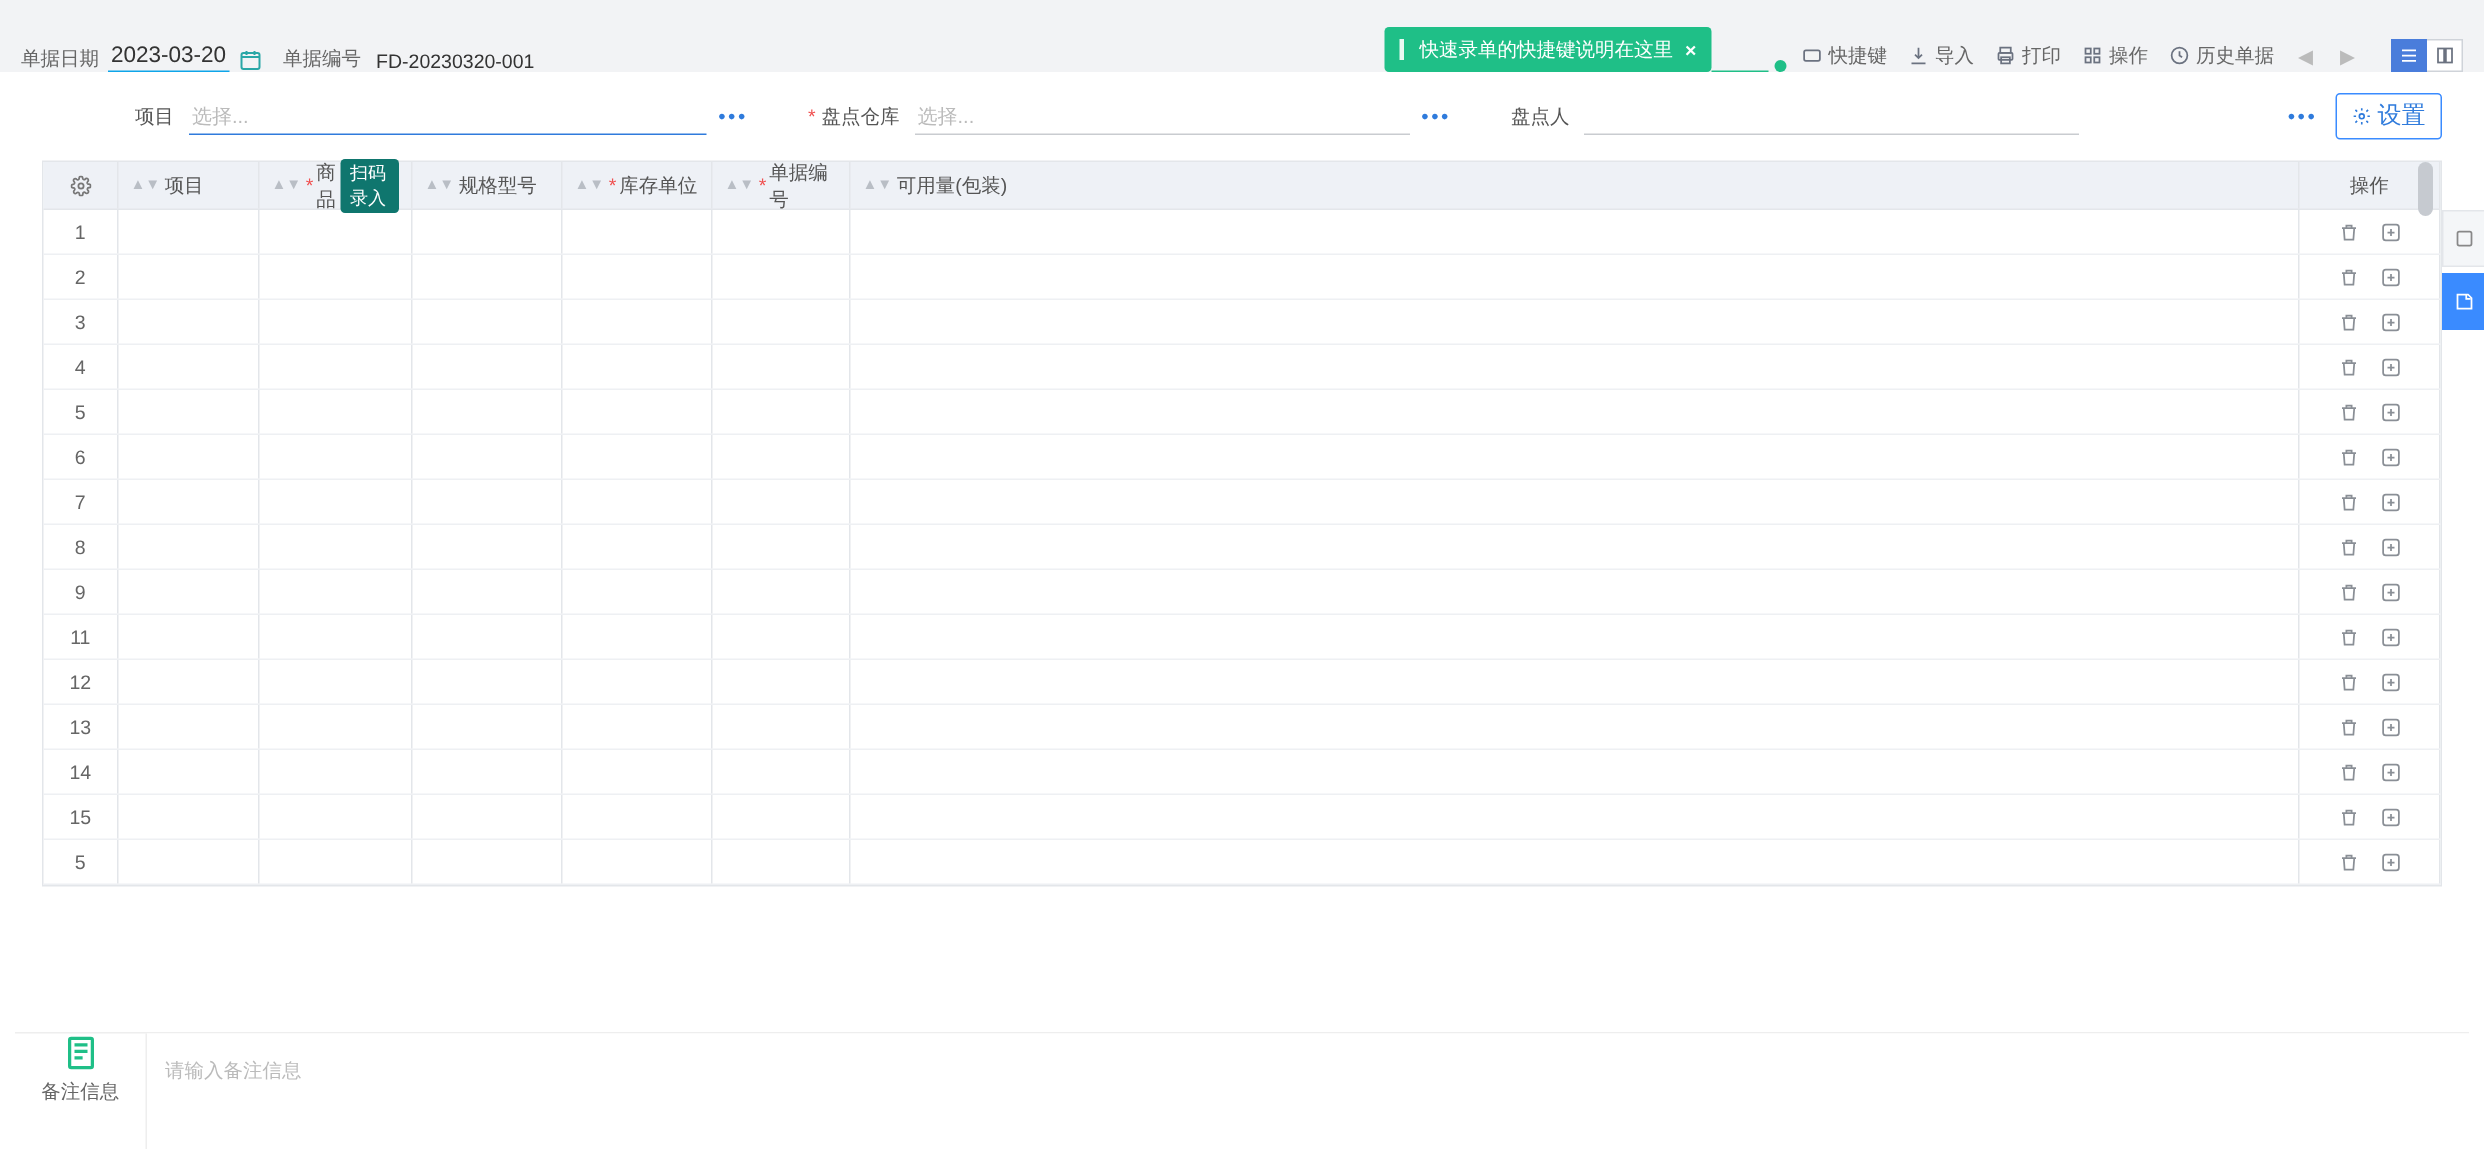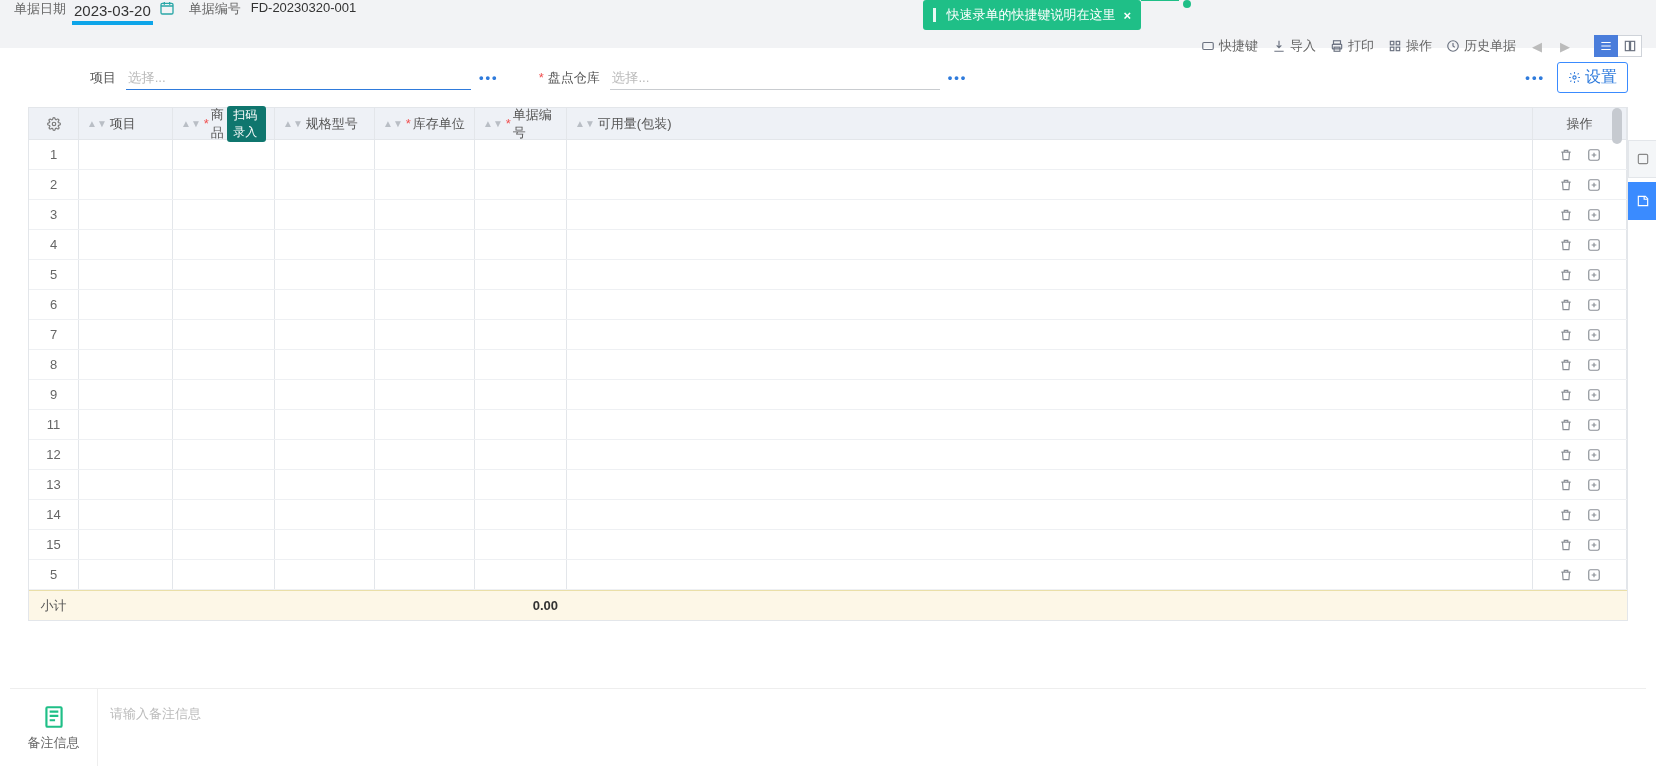--- a/index.html
+++ b/index.html
@@ -1,21 +1,21 @@
 <!DOCTYPE html>
 <html><head>
 <meta charset="utf-8">
 <style>
   * { box-sizing: border-box; margin: 0; padding: 0; }
   html, body { width: 1656px; height: 776px; font-family: "Microsoft YaHei", Arial, sans-serif; font-size: 13px; color: #333; background: #fff; overflow: hidden; }
 
   
-  .topbar { height: 48px; background: #f2f3f5; display: flex; align-items: flex-start; padding: 0 14px; }
+  .topbar { height: 48px; background: #f2f3f5; display: flex; align-items: flex-end; padding: 0 14px; }
   .topbar .lbl { color: #666; margin-right: 6px; }
-  .topbar .date { color: #333; font-size: 15px; border-bottom: 4px solid #0ea5e9; padding: 2px 2px; }
+  .topbar .date { color: #333; font-size: 15px; border-bottom: 1px solid #0ea5e9; padding: 2px 2px; }
   .topbar .cal-icon { color: #2aa7a7; margin: 0 14px 0 6px; }
   .topbar .docno { margin-left: 4px; }
 
   .topbar .spacer { flex: 1; }
 
   .tip { background: #1fbf87; color: #fff; padding: 6px 10px; border-radius: 3px; display: flex; align-items: center; gap: 8px; position: relative; }
   .tip .bar { width: 3px; height: 14px; background: rgba(255,255,255,.9); display:inline-block; margin-right:2px;}
   .tip .close { font-weight: bold; cursor: pointer; }
   .tip-line { width: 38px; height: 1px; background: #1fbf87; margin: 0 4px 0 0; }
   .tip-dot { width:8px; height:8px; border-radius:50%; background:#1fbf87; margin-right:10px; }
@@ -66,21 +66,21 @@
   .rowops { display:flex; gap:14px; color:#8a8f96; }
   .rowops span { cursor:pointer; }
 
   .tfoot { display:flex; height:30px; background:#fdf7e7; border-top:1px solid #eadfa8; }
   .tfoot .td { border-right:1px solid transparent; }
   .tfoot .col-idx { color:#555; }
   .tfoot .col-qty { font-weight:bold; }
 
   
   .remark { position:absolute; left:10px; right:10px; bottom:10px; height:78px; background:#fff; display:flex; border-top:1px solid #eee; }
-  .remark .ricon { width:88px; display:flex; flex-direction:column; align-items:center; justify-content:center; gap:4px; color:#666; border-right:1px solid #eee; }
+  .remark .ricon { width:88px; display:flex; flex-direction:column; align-items:center; gap:4px; color:#666; border-right:1px solid #eee; }
   .remark .ricon svg { color:#1fbf87; }
   .remark textarea { flex:1; border:none; resize:none; padding:16px 12px; font-family:Liberation Serif, serif; font-size:13px; color:#4c1d95; }
   .remark textarea::placeholder { color:#bbb; }
 
   
   .sidetabs { position:absolute; right:0; top:140px; width:28px; }
   .sidetabs .stab { height:38px; background:#f4f6f8; border:1px solid #e3e6ea; border-right:none; display:flex; align-items:center; justify-content:center; color:#888; margin-bottom:4px; cursor:pointer; }
   .sidetabs .stab.active { background:#3a8bff; color:#fff; border-color:#3a8bff; }
 
   
@@ -176,20 +176,24 @@
     <span class="flabel">项目</span>
     <input class="finput" placeholder="选择..." style="">
     <span class="more-dots">•••</span>
   </div>
   <div class="field">
     <span class="req">*</span>
     <span class="flabel">盘点仓库</span>
     <input class="finput" placeholder="选择..." style="">
     <span class="more-dots">•••</span>
   </div>
+  <div class="field">
+    <span class="flabel">盘点人</span>
+    <input class="finput" style="width: 330px;">
+  </div>
   <div class="right">
     <span class="more-dots" style="color:#2f7bdc">•••</span>
     <button class="settings-btn">
       <svg width="13" height="13" viewBox="0 0 24 24" fill="none" stroke="currentColor" stroke-width="2">
           <circle cx="12" cy="12" r="3"></circle>
           <path d="M12 2v3M12 19v3M4.2 4.2l2.1 2.1M17.7 17.7l2.1 2.1M2 12h3M19 12h3M4.2 19.8l2.1-2.1M17.7 6.3l2.1-2.1"></path>
         </svg>
       <span>设置</span>
     </button>
   </div>
@@ -560,30 +564,20 @@
           </span>
           <span>
             <svg width="14" height="14" viewBox="0 0 24 24" fill="none" stroke="currentColor" stroke-width="2">
               <rect x="3" y="3" width="18" height="18" rx="3"></rect>
               <path d="M12 8v8M8 12h8"></path>
             </svg>
           </span>
         </div>
       </div>
     </div>
-  <div class="tfoot">
-    <div class="td col-idx">小计</div>
-    <div class="td col-proj"></div>
-    <div class="td col-prod"></div>
-    <div class="td col-spec"></div>
-    <div class="td col-unit"></div>
-    <div class="td col-qty">0.00</div>
-    <div class="td col-avail"></div>
-    <div class="td col-ops"></div>
-  </div>
 </div>
 
 <div class="vscroll">
   <div class="track"></div>
     <div class="thumb"></div>
 </div>
 
 <div class="sidetabs">
   <div class="stab">
     <svg width="14" height="14" viewBox="0 0 24 24" fill="none" stroke="currentColor" stroke-width="2">

